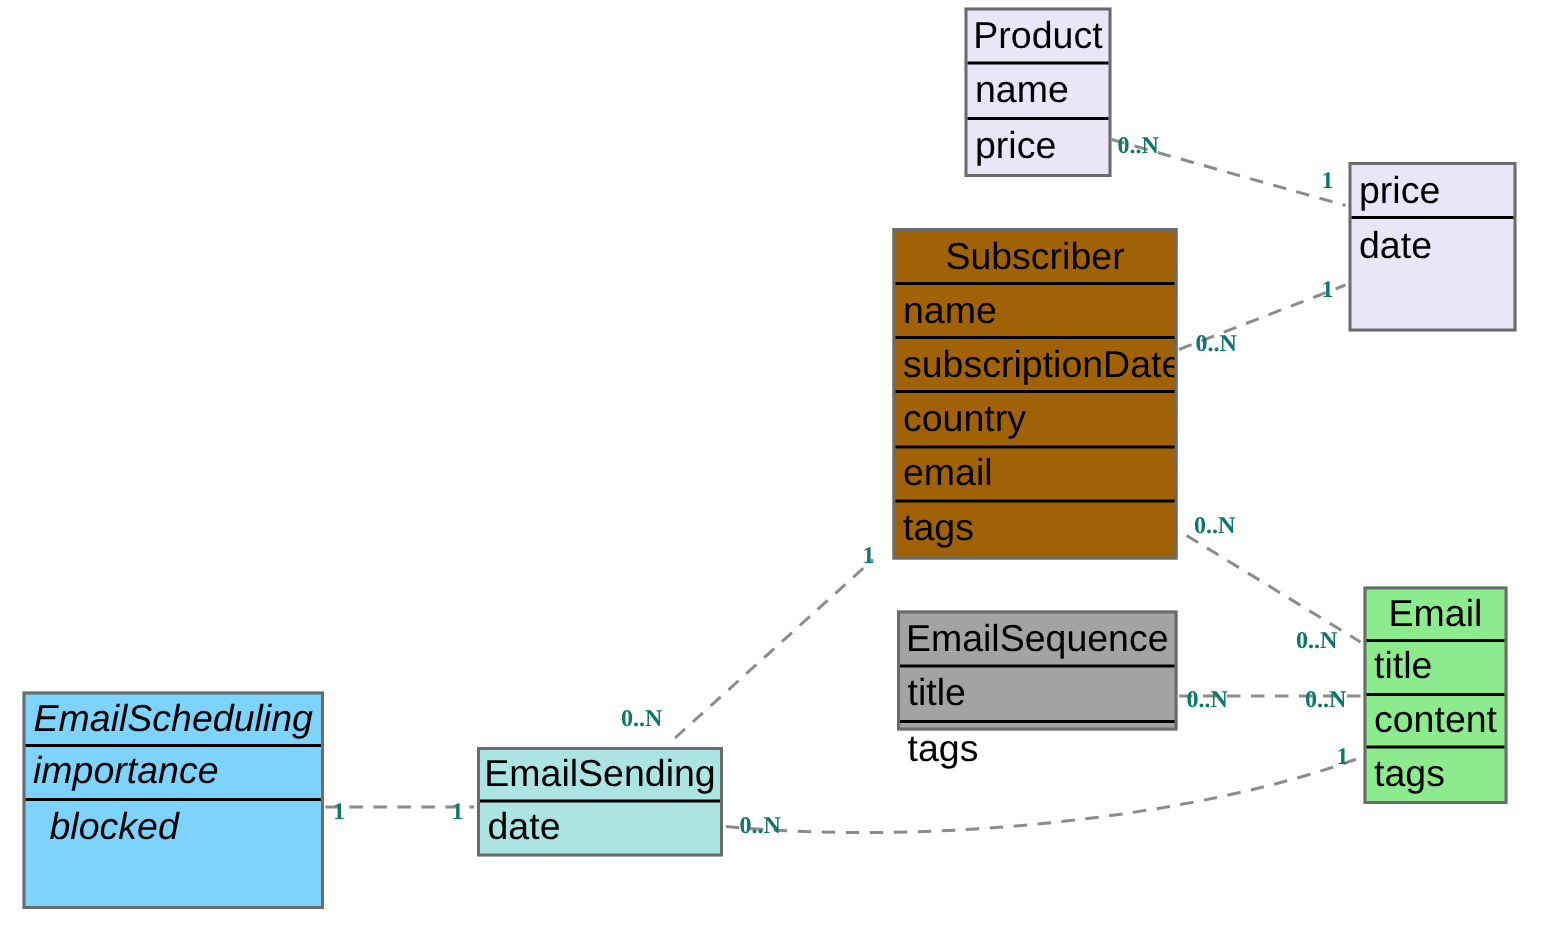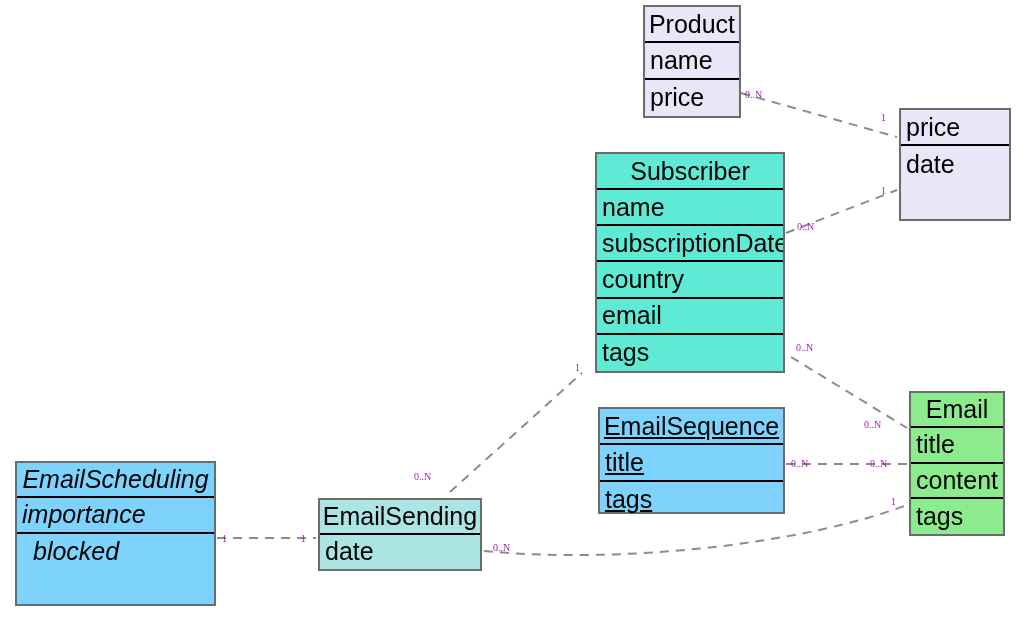--- a/index.html
+++ b/index.html
@@ -53,25 +53,26 @@
     justify-content: flex-start;
     padding-left: 5px;
     border-bottom: 2px solid #000000;
   }
   .uml-attr.last {
     border-bottom: none;
   }
   .edge-label {
     position: absolute;
     font-family: "Liberation Serif", serif;
-    font-size: 10px;
+    font-size: 16px;
     line-height: 1;
-    color: #a21caf;
+    color: #0f766e;
     white-space: nowrap;
     z-index: 8;
+    font-weight: bold;
   }
 </style>
 </head>
 <body>
 
 <div id="diagram-canvas">
 
   <svg id="edge-layer" viewBox="0 0 1030 619" xmlns="http://www.w3.org/2000/svg">
       <path d="M 741 93 L 897 137" fill="none" stroke="#8C8C8C" stroke-width="2" stroke-dasharray="9,7"></path>
       <path d="M 786 233 L 897 190" fill="none" stroke="#8C8C8C" stroke-width="2" stroke-dasharray="9,7"></path>
@@ -85,29 +86,29 @@
   <div id="class-layer">
       <div class="uml-class" style="left: 643px; top: 5px; width: 98px; height: 113px; background: rgb(232, 230, 247);">
         <div class="uml-row uml-title" style="height: 36.3333px;">Product</div>
         <div class="uml-row uml-attr" style="height: 36.3333px;">name</div>
         <div class="uml-row uml-attr last" style="height: 36.3333px;">price</div>
       </div>
       <div class="uml-class" style="left: 899px; top: 108px; width: 112px; height: 113px; background: rgb(232, 230, 247);">
         <div class="uml-row uml-attr" style="height: 36.3333px;">price</div>
         <div class="uml-row uml-attr last" style="height: 36.3333px;">date</div>
       </div>
-      <div class="uml-class" style="left: 595px; top: 152px; width: 190px; height: 221px; background: #5eead4;">
+      <div class="uml-class" style="left: 595px; top: 152px; width: 190px; height: 221px; background: #a16207;">
         <div class="uml-row uml-title" style="height: 36.1667px;">Subscriber</div>
         <div class="uml-row uml-attr" style="height: 36.1667px;">name</div>
         <div class="uml-row uml-attr" style="height: 36.1667px;">subscriptionDate</div>
         <div class="uml-row uml-attr" style="height: 36.1667px;">country</div>
         <div class="uml-row uml-attr" style="height: 36.1667px;">email</div>
         <div class="uml-row uml-attr last" style="height: 36.1667px;">tags</div>
       </div>
-      <div class="uml-class" style="left: 598px; top: 407px; width: 187px; height: 107px; background: #7dd3fc; text-decoration: underline;">
+      <div class="uml-class" style="left: 598px; top: 407px; width: 187px; height: 80px; background: #a3a3a3;">
         <div class="uml-row uml-title" style="height: 36.3333px;">EmailSequence</div>
         <div class="uml-row uml-attr" style="height: 36.3333px;">title</div>
         <div class="uml-row uml-attr last" style="height: 36.3333px;">tags</div>
       </div>
       <div class="uml-class" style="left: 909px; top: 391px; width: 96px; height: 145px; background: rgb(140, 235, 140);">
         <div class="uml-row uml-title" style="height: 35.25px;">Email</div>
         <div class="uml-row uml-attr" style="height: 35.25px;">title</div>
         <div class="uml-row uml-attr" style="height: 35.25px;">content</div>
         <div class="uml-row uml-attr last" style="height: 35.25px;">tags</div>
       </div>

